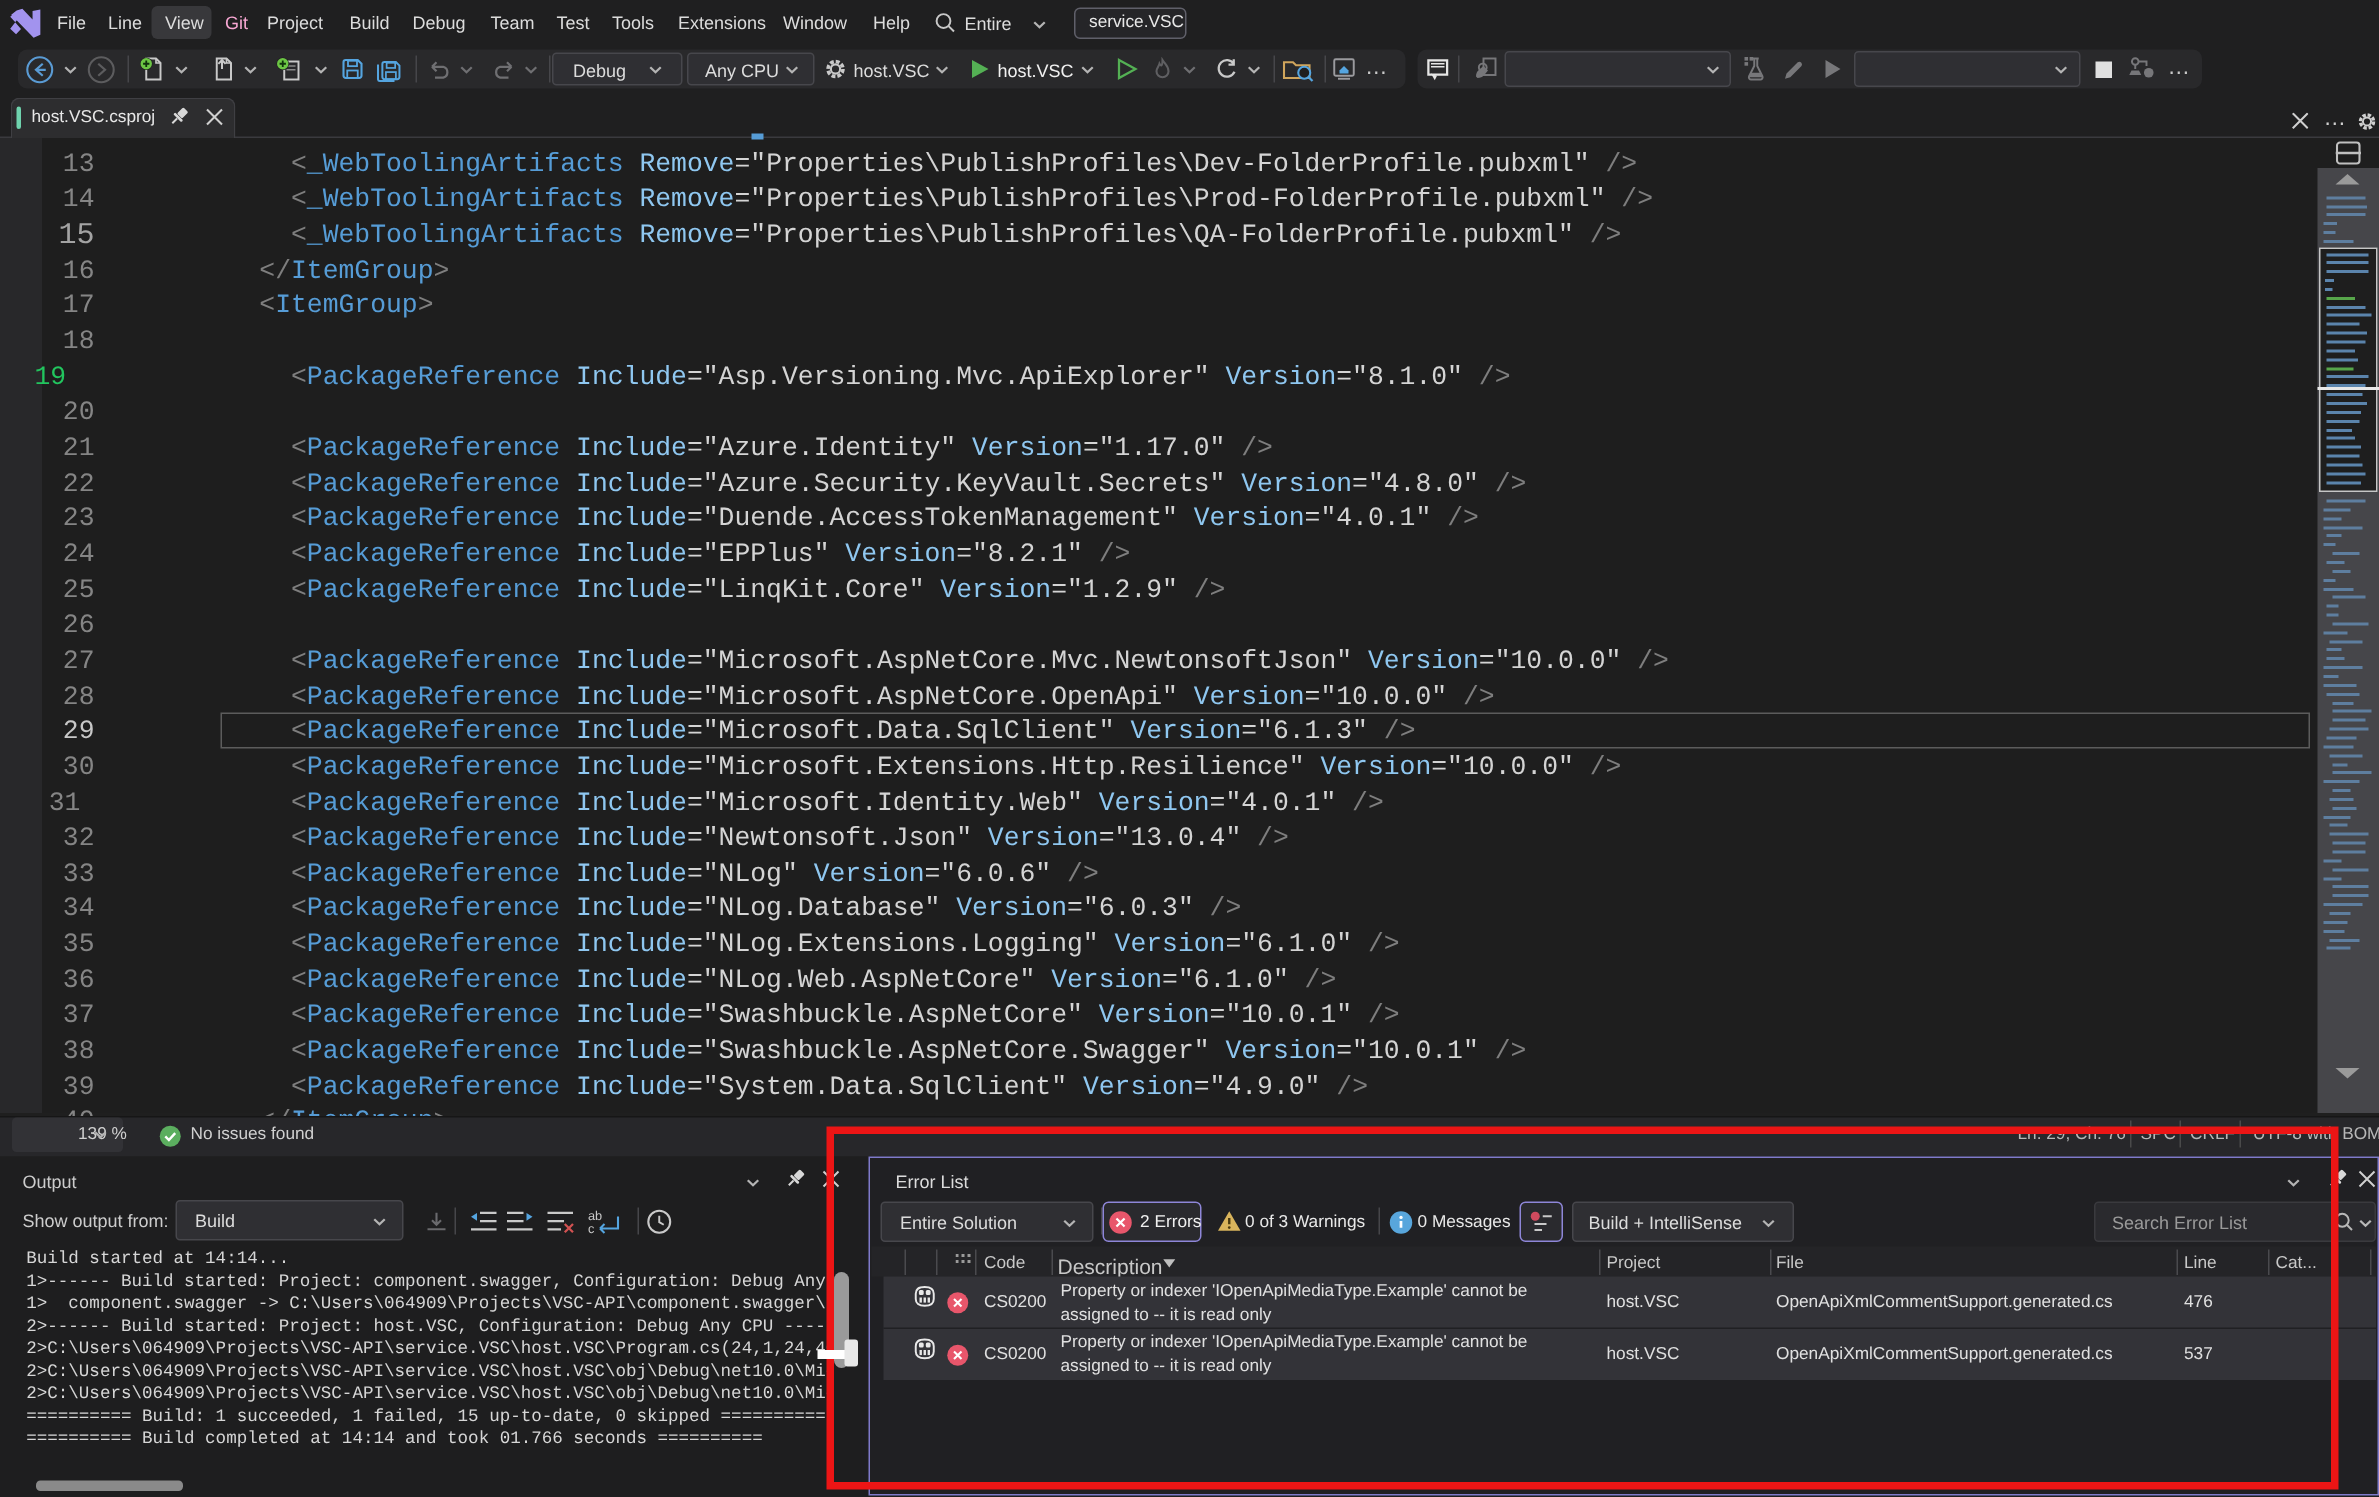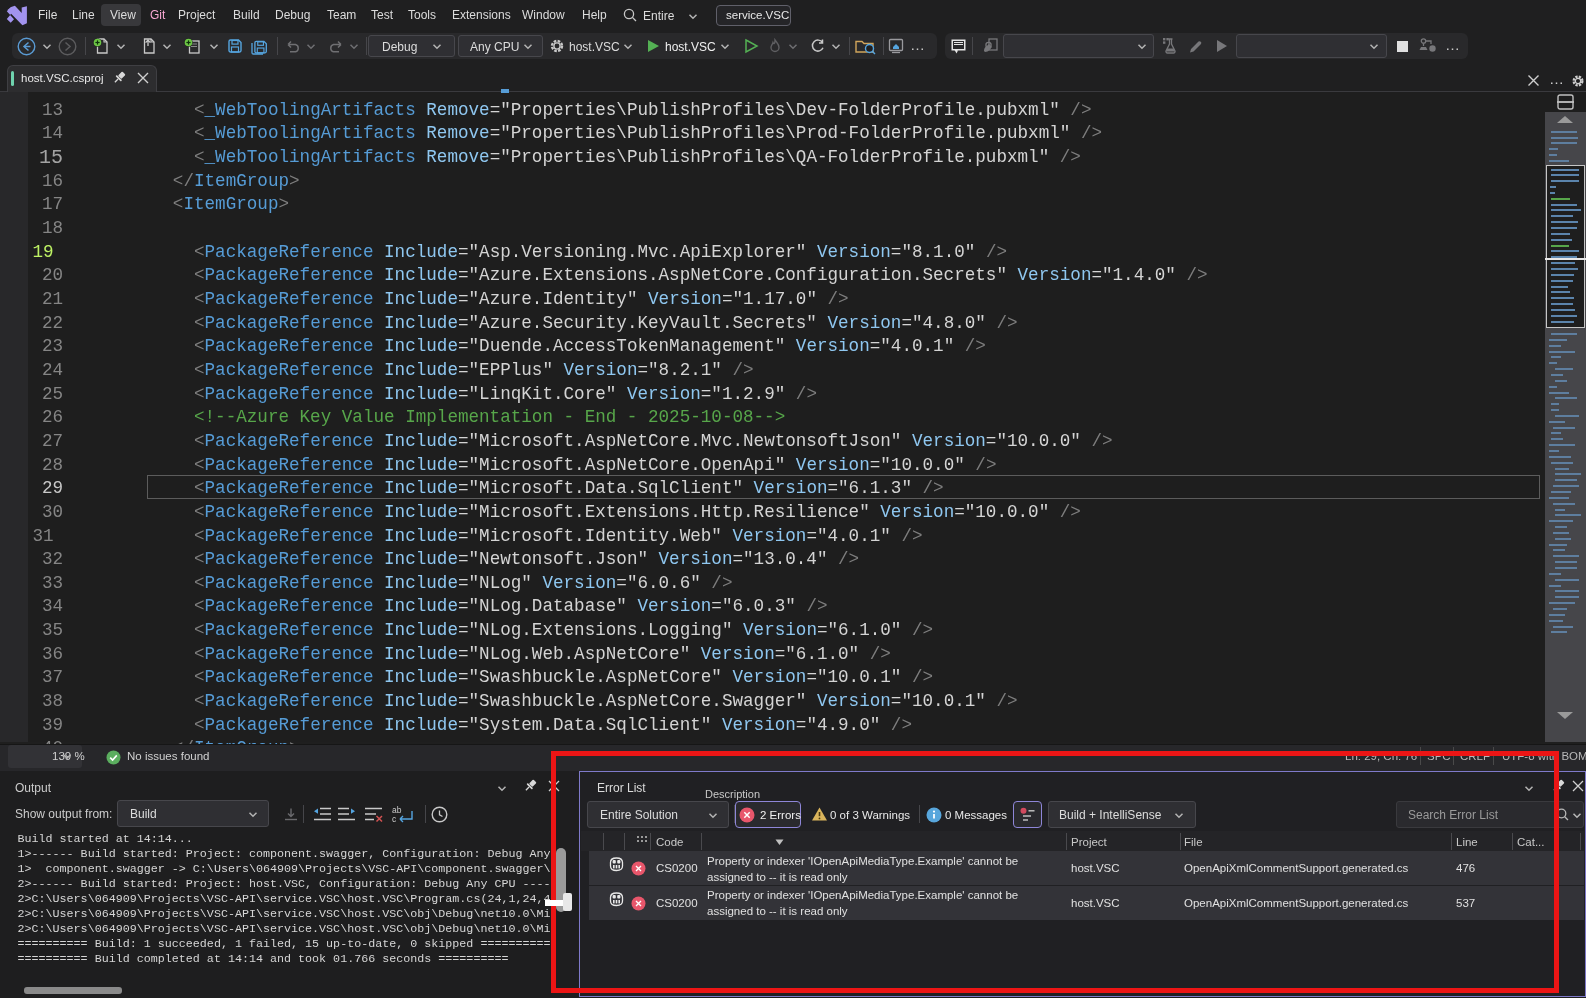--- a/index.html
+++ b/index.html
@@ -250,36 +250,34 @@
 <div class="abs mono" style="left:88.4px;top:98.7px;height:23.654px;line-height:23.654px;font-size:17.6px;white-space:pre;color:#d4d4d4">          <s1>&lt;</s1><s2>_WebToolingArtifacts</s2> <s3>Remove</s3><s4>="Properties\PublishProfiles\Dev-FolderProfile.pubxml"</s4> <s1>/&gt;</s1></div>
 <div class="abs mono" style="left:23px;top:122.4px;width:40px;height:23.654px;line-height:23.654px;font-size:17.6px;color:#858585;text-align:right">14</div>
 <div class="abs mono" style="left:88.4px;top:122.4px;height:23.654px;line-height:23.654px;font-size:17.6px;white-space:pre;color:#d4d4d4">          <s1>&lt;</s1><s2>_WebToolingArtifacts</s2> <s3>Remove</s3><s4>="Properties\PublishProfiles\Prod-FolderProfile.pubxml"</s4> <s1>/&gt;</s1></div>
 <div class="abs mono" style="left:23px;top:146.0px;width:40px;height:23.654px;line-height:23.654px;font-size:20px;color:#a3a3a3;text-align:right">15</div>
 <div class="abs mono" style="left:88.4px;top:146.0px;height:23.654px;line-height:23.654px;font-size:17.6px;white-space:pre;color:#d4d4d4">          <s1>&lt;</s1><s2>_WebToolingArtifacts</s2> <s3>Remove</s3><s4>="Properties\PublishProfiles\QA-FolderProfile.pubxml"</s4> <s1>/&gt;</s1></div>
 <div class="abs mono" style="left:23px;top:169.7px;width:40px;height:23.654px;line-height:23.654px;font-size:17.6px;color:#858585;text-align:right">16</div>
 <div class="abs mono" style="left:88.4px;top:169.7px;height:23.654px;line-height:23.654px;font-size:17.6px;white-space:pre;color:#d4d4d4">        <s1>&lt;/</s1><s2>ItemGroup</s2><s1>&gt;</s1></div>
 <div class="abs mono" style="left:23px;top:193.3px;width:40px;height:23.654px;line-height:23.654px;font-size:17.6px;color:#858585;text-align:right">17</div>
 <div class="abs mono" style="left:88.4px;top:193.3px;height:23.654px;line-height:23.654px;font-size:17.6px;white-space:pre;color:#d4d4d4">        <s1>&lt;</s1><s2>ItemGroup</s2><s1>&gt;</s1></div>
 <div class="abs mono" style="left:23px;top:217.0px;width:40px;height:23.654px;line-height:23.654px;font-size:17.6px;color:#858585;text-align:right">18</div>
-<div class="abs mono" style="left:23px;top:240.6px;width:40px;height:23.654px;line-height:23.654px;font-size:17.6px;color:#bef264;text-align:center">19</div>
+<div class="abs mono" style="left:23px;top:240.6px;width:40px;height:23.654px;line-height:23.654px;font-size:17.6px;color:#22c55e;text-align:left">19</div>
 <div class="abs mono" style="left:88.4px;top:240.6px;height:23.654px;line-height:23.654px;font-size:17.6px;white-space:pre;color:#d4d4d4">          <s1>&lt;</s1><s2>PackageReference</s2> <s3>Include</s3><s4>="Asp.Versioning.Mvc.ApiExplorer"</s4> <s3>Version</s3><s4>="8.1.0"</s4> <s1>/&gt;</s1></div>
 <div class="abs mono" style="left:23px;top:264.3px;width:40px;height:23.654px;line-height:23.654px;font-size:17.6px;color:#858585;text-align:right">20</div>
-<div class="abs mono" style="left:88.4px;top:264.3px;height:23.654px;line-height:23.654px;font-size:17.6px;white-space:pre;color:#d4d4d4">          <s1>&lt;</s1><s2>PackageReference</s2> <s3>Include</s3><s4>="Azure.Extensions.AspNetCore.Configuration.Secrets"</s4> <s3>Version</s3><s4>="1.4.0"</s4> <s1>/&gt;</s1></div>
 <div class="abs mono" style="left:23px;top:287.9px;width:40px;height:23.654px;line-height:23.654px;font-size:17.6px;color:#858585;text-align:right">21</div>
 <div class="abs mono" style="left:88.4px;top:287.9px;height:23.654px;line-height:23.654px;font-size:17.6px;white-space:pre;color:#d4d4d4">          <s1>&lt;</s1><s2>PackageReference</s2> <s3>Include</s3><s4>="Azure.Identity"</s4> <s3>Version</s3><s4>="1.17.0"</s4> <s1>/&gt;</s1></div>
 <div class="abs mono" style="left:23px;top:311.6px;width:40px;height:23.654px;line-height:23.654px;font-size:17.6px;color:#858585;text-align:right">22</div>
 <div class="abs mono" style="left:88.4px;top:311.6px;height:23.654px;line-height:23.654px;font-size:17.6px;white-space:pre;color:#d4d4d4">          <s1>&lt;</s1><s2>PackageReference</s2> <s3>Include</s3><s4>="Azure.Security.KeyVault.Secrets"</s4> <s3>Version</s3><s4>="4.8.0"</s4> <s1>/&gt;</s1></div>
 <div class="abs mono" style="left:23px;top:335.2px;width:40px;height:23.654px;line-height:23.654px;font-size:17.6px;color:#858585;text-align:right">23</div>
 <div class="abs mono" style="left:88.4px;top:335.2px;height:23.654px;line-height:23.654px;font-size:17.6px;white-space:pre;color:#d4d4d4">          <s1>&lt;</s1><s2>PackageReference</s2> <s3>Include</s3><s4>="Duende.AccessTokenManagement"</s4> <s3>Version</s3><s4>="4.0.1"</s4> <s1>/&gt;</s1></div>
 <div class="abs mono" style="left:23px;top:358.9px;width:40px;height:23.654px;line-height:23.654px;font-size:17.6px;color:#858585;text-align:right">24</div>
 <div class="abs mono" style="left:88.4px;top:358.9px;height:23.654px;line-height:23.654px;font-size:17.6px;white-space:pre;color:#d4d4d4">          <s1>&lt;</s1><s2>PackageReference</s2> <s3>Include</s3><s4>="EPPlus"</s4> <s3>Version</s3><s4>="8.2.1"</s4> <s1>/&gt;</s1></div>
 <div class="abs mono" style="left:23px;top:382.5px;width:40px;height:23.654px;line-height:23.654px;font-size:17.6px;color:#858585;text-align:right">25</div>
 <div class="abs mono" style="left:88.4px;top:382.5px;height:23.654px;line-height:23.654px;font-size:17.6px;white-space:pre;color:#d4d4d4">          <s1>&lt;</s1><s2>PackageReference</s2> <s3>Include</s3><s4>="LinqKit.Core"</s4> <s3>Version</s3><s4>="1.2.9"</s4> <s1>/&gt;</s1></div>
 <div class="abs mono" style="left:23px;top:406.2px;width:40px;height:23.654px;line-height:23.654px;font-size:17.6px;color:#858585;text-align:right">26</div>
-<div class="abs mono" style="left:88.4px;top:406.2px;height:23.654px;line-height:23.654px;font-size:17.6px;white-space:pre;color:#d4d4d4">          <s5>&lt;!--Azure Key Value Implementation - End - 2025-10-08--&gt;</s5></div>
 <div class="abs mono" style="left:23px;top:429.9px;width:40px;height:23.654px;line-height:23.654px;font-size:17.6px;color:#858585;text-align:right">27</div>
 <div class="abs mono" style="left:88.4px;top:429.9px;height:23.654px;line-height:23.654px;font-size:17.6px;white-space:pre;color:#d4d4d4">          <s1>&lt;</s1><s2>PackageReference</s2> <s3>Include</s3><s4>="Microsoft.AspNetCore.Mvc.NewtonsoftJson"</s4> <s3>Version</s3><s4>="10.0.0"</s4> <s1>/&gt;</s1></div>
 <div class="abs mono" style="left:23px;top:453.5px;width:40px;height:23.654px;line-height:23.654px;font-size:17.6px;color:#858585;text-align:right">28</div>
 <div class="abs mono" style="left:88.4px;top:453.5px;height:23.654px;line-height:23.654px;font-size:17.6px;white-space:pre;color:#d4d4d4">          <s1>&lt;</s1><s2>PackageReference</s2> <s3>Include</s3><s4>="Microsoft.AspNetCore.OpenApi"</s4> <s3>Version</s3><s4>="10.0.0"</s4> <s1>/&gt;</s1></div>
 <div class="abs mono" style="left:23px;top:477.2px;width:40px;height:23.654px;line-height:23.654px;font-size:17.6px;color:#c8c8c8;text-align:right">29</div>
 <div class="abs mono" style="left:88.4px;top:477.2px;height:23.654px;line-height:23.654px;font-size:17.6px;white-space:pre;color:#d4d4d4">          <s1>&lt;</s1><s2>PackageReference</s2> <s3>Include</s3><s4>="Microsoft.Data.SqlClient"</s4> <s3>Version</s3><s4>="6.1.3"</s4> <s1>/&gt;</s1></div>
 <div class="abs mono" style="left:23px;top:500.8px;width:40px;height:23.654px;line-height:23.654px;font-size:17.6px;color:#858585;text-align:right">30</div>
 <div class="abs mono" style="left:88.4px;top:500.8px;height:23.654px;line-height:23.654px;font-size:17.6px;white-space:pre;color:#d4d4d4">          <s1>&lt;</s1><s2>PackageReference</s2> <s3>Include</s3><s4>="Microsoft.Extensions.Http.Resilience"</s4> <s3>Version</s3><s4>="10.0.0"</s4> <s1>/&gt;</s1></div>
 <div class="abs mono" style="left:23px;top:524.5px;width:40px;height:23.654px;line-height:23.654px;font-size:17.6px;color:#858585;text-align:center">31</div>
 <div class="abs mono" style="left:88.4px;top:524.5px;height:23.654px;line-height:23.654px;font-size:17.6px;white-space:pre;color:#d4d4d4">          <s1>&lt;</s1><s2>PackageReference</s2> <s3>Include</s3><s4>="Microsoft.Identity.Web"</s4> <s3>Version</s3><s4>="4.0.1"</s4> <s1>/&gt;</s1></div>
@@ -565,21 +563,21 @@
 <div class="abs" style="left:603px;top:833px;width:1px;height:17px;background:#4a4a4e"></div>
 <div class="abs" style="left:624px;top:833px;width:1px;height:17px;background:#4a4a4e"></div>
 <div class="abs" style="left:650px;top:833px;width:1px;height:17px;background:#4a4a4e"></div>
 <div class="abs" style="left:701px;top:833px;width:1px;height:17px;background:#4a4a4e"></div>
 <div class="abs" style="left:1066px;top:833px;width:1px;height:17px;background:#4a4a4e"></div>
 <div class="abs" style="left:1180px;top:833px;width:1px;height:17px;background:#4a4a4e"></div>
 <div class="abs" style="left:1451px;top:833px;width:1px;height:17px;background:#4a4a4e"></div>
 <div class="abs" style="left:1512px;top:833px;width:1px;height:17px;background:#4a4a4e"></div>
 <div class="abs" style="left:1580px;top:833px;width:1px;height:17px;background:#4a4a4e"></div>
 <div class="abs" style="left:656px;top:836px;font-size:11.5px;color:#c8c8c8;white-space:pre;">Code</div>
-<div class="abs" style="left:705px;top:788px;font-size:11px;color:#c8c8c8;white-space:pre;">Description</div>
+<div class="abs" style="left:705px;top:836px;font-size:14px;color:#c8c8c8;white-space:pre;">Description</div>
 <svg class="abs" style="left:775px;top:839px" width="9" height="7" viewBox="0 0 9 7">
       <path d="M0.5,0.5 L8.5,0.5 L4.5,6 Z" fill="#bfbfbf"></path>
     </svg>
 <div class="abs" style="left:1071px;top:836px;font-size:11.5px;color:#c8c8c8;white-space:pre;">Project</div>
 <div class="abs" style="left:1184px;top:836px;font-size:11.5px;color:#c8c8c8;white-space:pre;">File</div>
 <div class="abs" style="left:1456px;top:836px;font-size:11.5px;color:#c8c8c8;white-space:pre;">Line</div>
 <div class="abs" style="left:1517px;top:836px;font-size:11.5px;color:#c8c8c8;white-space:pre;">Cat...</div>
 <div class="abs" style="left:589px;top:851px;width:995px;height:34.5px;background:#333338"></div>
 <svg class="abs" style="left:608px;top:857px" width="17" height="15" viewBox="0 0 17 15">
       <g fill="none" stroke="#e8e8e8" stroke-width="1.3">

